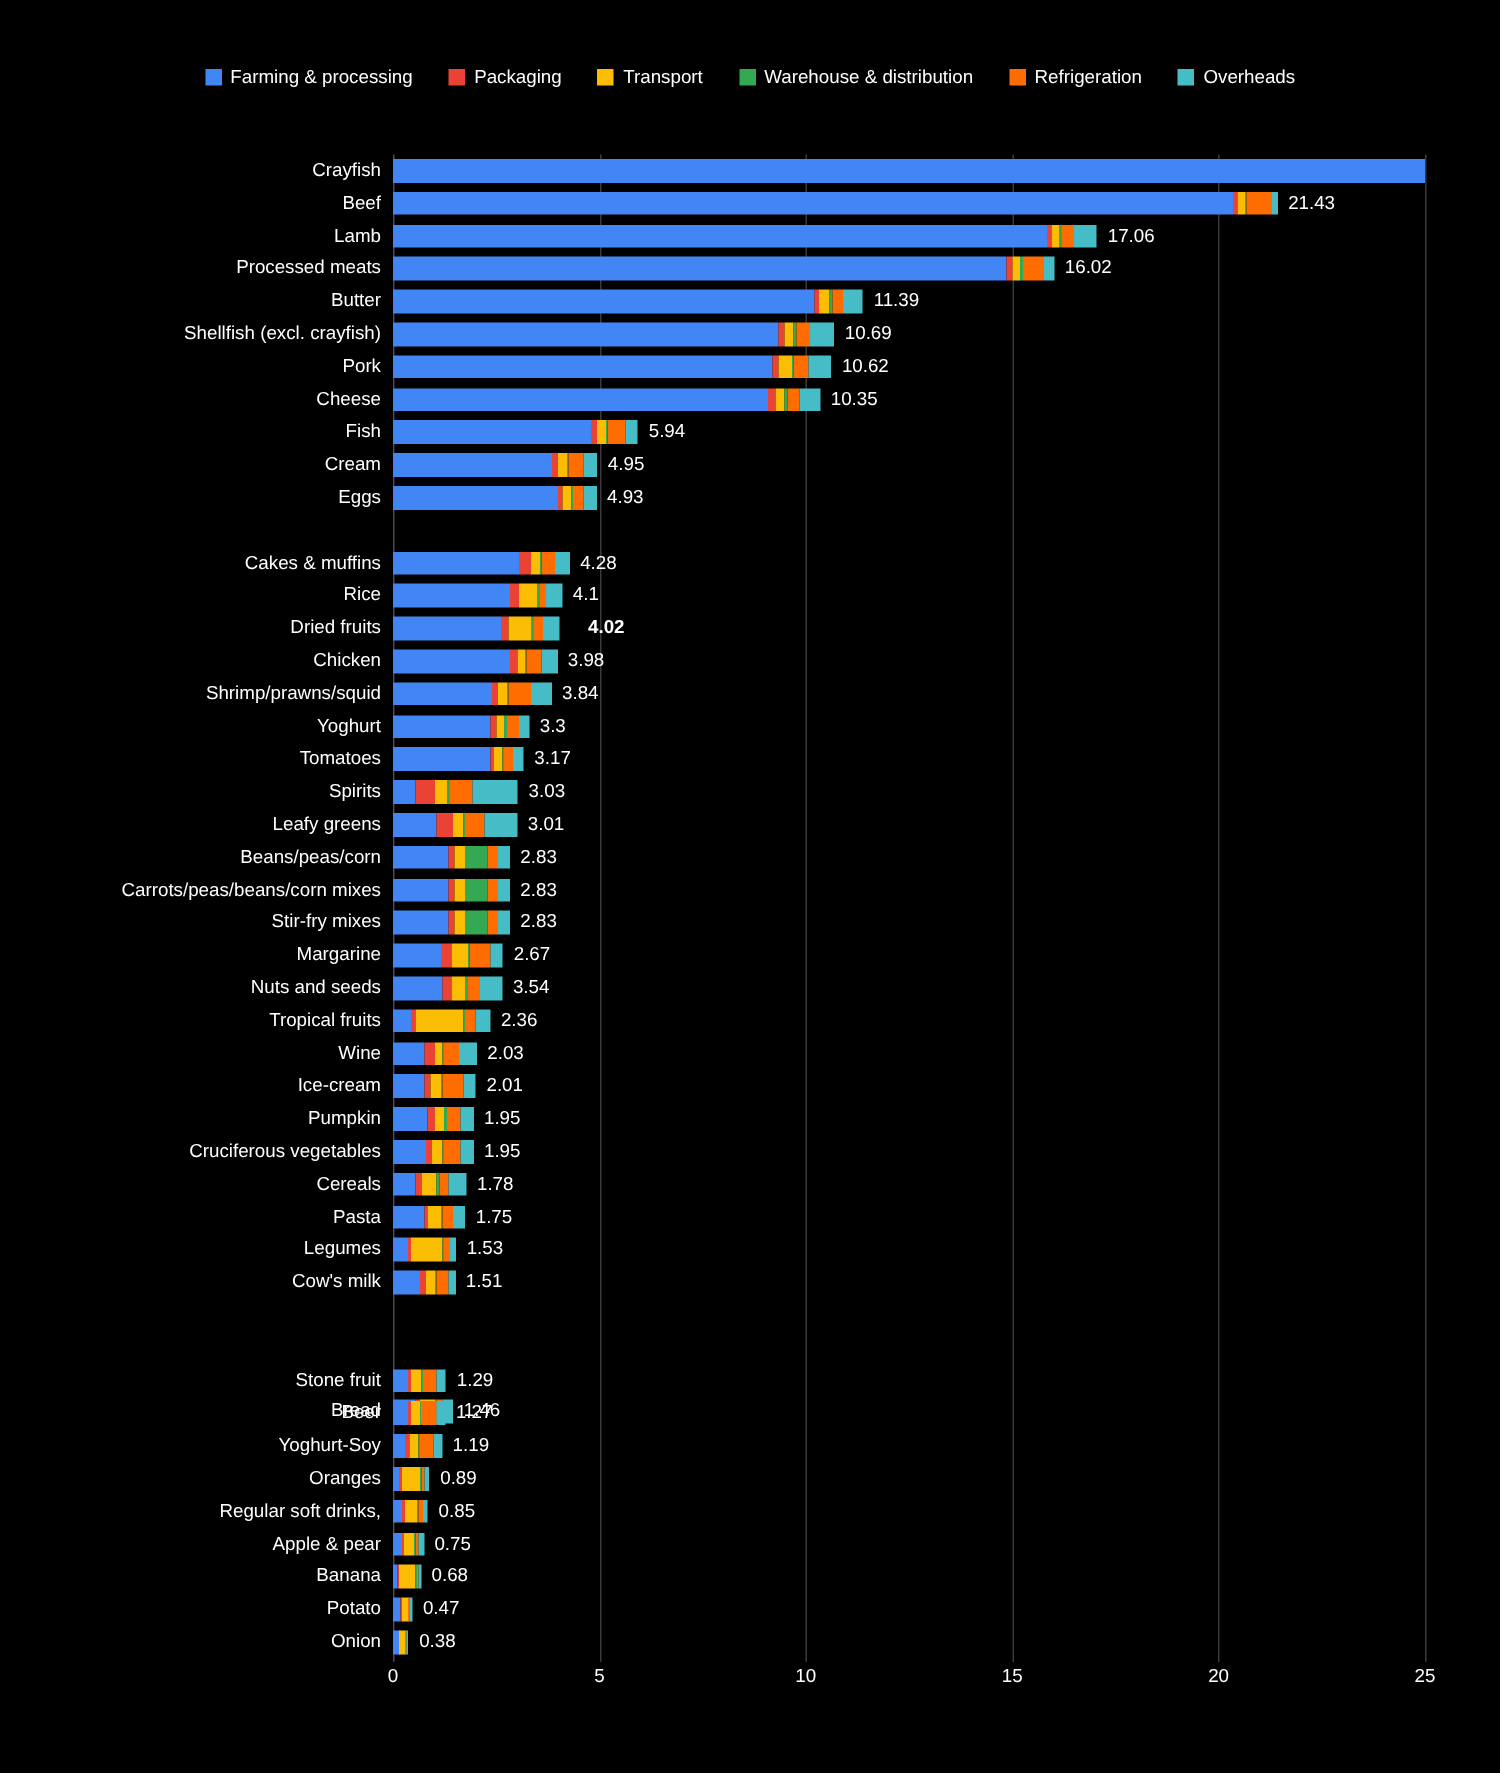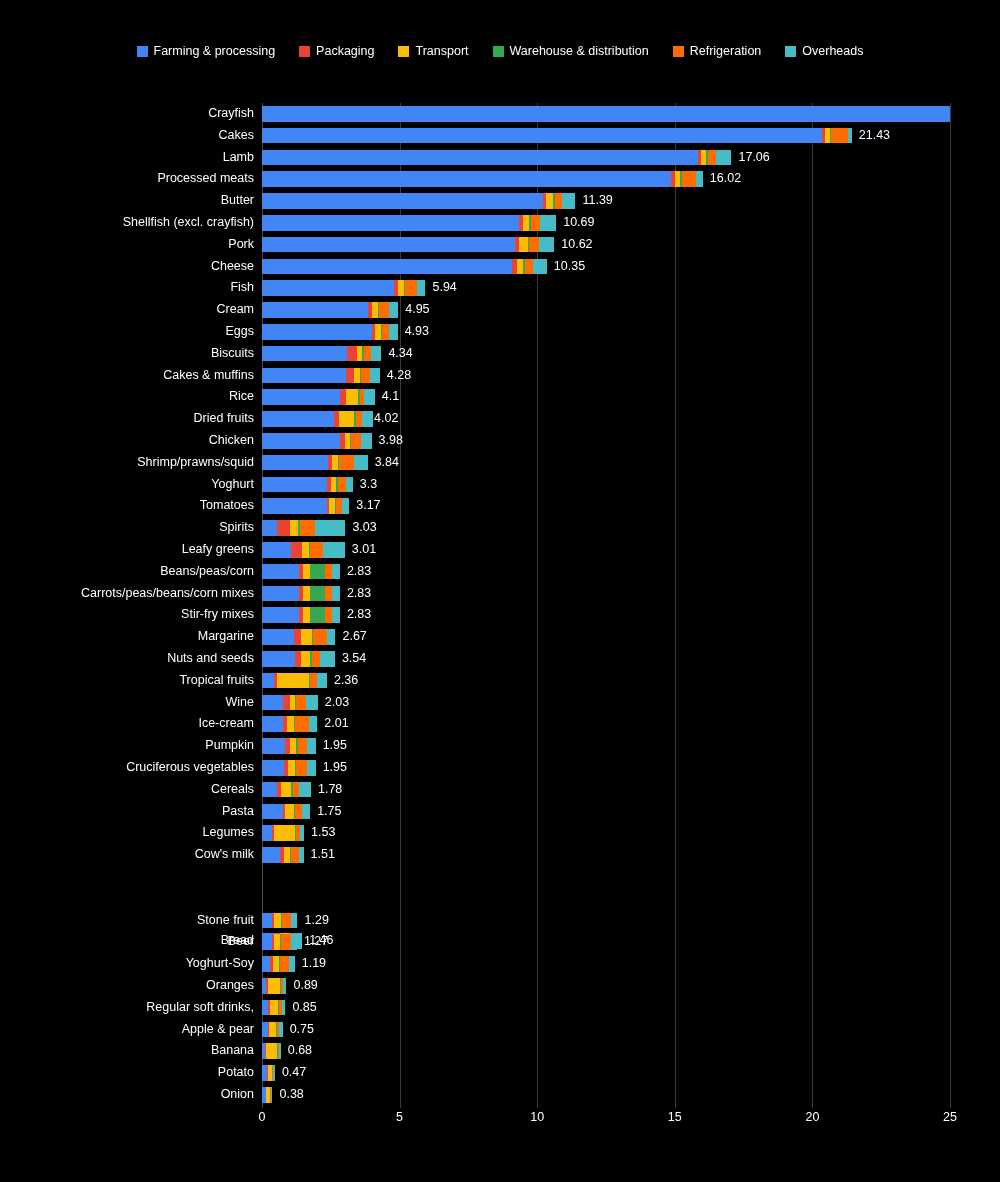--- a/index.html
+++ b/index.html
@@ -168,21 +168,21 @@
       <div class="gridline" style="left: 412.8px;"></div>
       <div class="gridline" style="left: 550.4px;"></div>
       <div class="gridline" style="left: 688px;"></div>
       <div class="row" style="top: 0px;">
         <div class="row-label">Crayfish</div>
         <div class="bar-stack">
           <div class="seg" style="width: 688px; background: rgb(66, 133, 244);"></div>
         </div>
       </div>
       <div class="row" style="top: 21.8px;">
-        <div class="row-label">Cakes</div>
+        <div class="row-label">Beef</div>
         <div class="bar-stack">
           <div class="seg" style="width: 560.032px; background: rgb(66, 133, 244);"></div>
           <div class="seg" style="width: 2.752px; background: rgb(234, 67, 53);"></div>
           <div class="seg" style="width: 4.9536px; background: rgb(251, 188, 4);"></div>
           <div class="seg" style="width: 1.376px; background: rgb(52, 168, 83);"></div>
           <div class="seg" style="width: 16.512px; background: rgb(255, 109, 0);"></div>
           <div class="seg" style="width: 4.128px; background: rgb(70, 189, 198);"></div>
         </div>
         <div class="row-total" style="left: 589.754px;">21.43</div>
       </div>
@@ -286,32 +286,20 @@
         <div class="row-label">Eggs</div>
         <div class="bar-stack">
           <div class="seg" style="width: 110.08px; background: rgb(66, 133, 244);"></div>
           <div class="seg" style="width: 3.3024px; background: rgb(234, 67, 53);"></div>
           <div class="seg" style="width: 5.504px; background: rgb(251, 188, 4);"></div>
           <div class="seg" style="width: 1.376px; background: rgb(52, 168, 83);"></div>
           <div class="seg" style="width: 6.88px; background: rgb(255, 109, 0);"></div>
           <div class="seg" style="width: 8.5312px; background: rgb(70, 189, 198);"></div>
         </div>
         <div class="row-total" style="left: 135.674px;">4.93</div>
-      </div>
-      <div class="row" style="top: 239.8px;">
-        <div class="row-label">Biscuits</div>
-        <div class="bar-stack">
-          <div class="seg" style="width: 85.312px; background: rgb(66, 133, 244);"></div>
-          <div class="seg" style="width: 9.632px; background: rgb(234, 67, 53);"></div>
-          <div class="seg" style="width: 5.504px; background: rgb(251, 188, 4);"></div>
-          <div class="seg" style="width: 1.6512px; background: rgb(52, 168, 83);"></div>
-          <div class="seg" style="width: 6.88px; background: rgb(255, 109, 0);"></div>
-          <div class="seg" style="width: 10.4576px; background: rgb(70, 189, 198);"></div>
-        </div>
-        <div class="row-total" style="left: 119.437px;">4.34</div>
       </div>
       <div class="row" style="top: 261.6px;">
         <div class="row-label">Cakes &amp; muffins</div>
         <div class="bar-stack">
           <div class="seg" style="width: 83.936px; background: rgb(66, 133, 244);"></div>
           <div class="seg" style="width: 8.256px; background: rgb(234, 67, 53);"></div>
           <div class="seg" style="width: 5.504px; background: rgb(251, 188, 4);"></div>
           <div class="seg" style="width: 1.6512px; background: rgb(52, 168, 83);"></div>
           <div class="seg" style="width: 8.256px; background: rgb(255, 109, 0);"></div>
           <div class="seg" style="width: 10.1824px; background: rgb(70, 189, 198);"></div>
@@ -333,21 +321,21 @@
       <div class="row" style="top: 305.2px;">
         <div class="row-label">Dried fruits</div>
         <div class="bar-stack">
           <div class="seg" style="width: 71.552px; background: rgb(66, 133, 244);"></div>
           <div class="seg" style="width: 5.504px; background: rgb(234, 67, 53);"></div>
           <div class="seg" style="width: 15.136px; background: rgb(251, 188, 4);"></div>
           <div class="seg" style="width: 1.9264px; background: rgb(52, 168, 83);"></div>
           <div class="seg" style="width: 5.504px; background: rgb(255, 109, 0);"></div>
           <div class="seg" style="width: 11.008px; background: rgb(70, 189, 198);"></div>
         </div>
-        <div class="row-total" style="left: 105px;">4.02</div>
+        <div class="row-total" style="left: 123px; font-weight: bold;">4.02</div>
       </div>
       <div class="row" style="top: 327px;">
         <div class="row-label">Chicken</div>
         <div class="bar-stack">
           <div class="seg" style="width: 78.432px; background: rgb(66, 133, 244);"></div>
           <div class="seg" style="width: 4.128px; background: rgb(234, 67, 53);"></div>
           <div class="seg" style="width: 5.504px; background: rgb(251, 188, 4);"></div>
           <div class="seg" style="width: 1.376px; background: rgb(52, 168, 83);"></div>
           <div class="seg" style="width: 9.632px; background: rgb(255, 109, 0);"></div>
           <div class="seg" style="width: 10.4576px; background: rgb(70, 189, 198);"></div>

